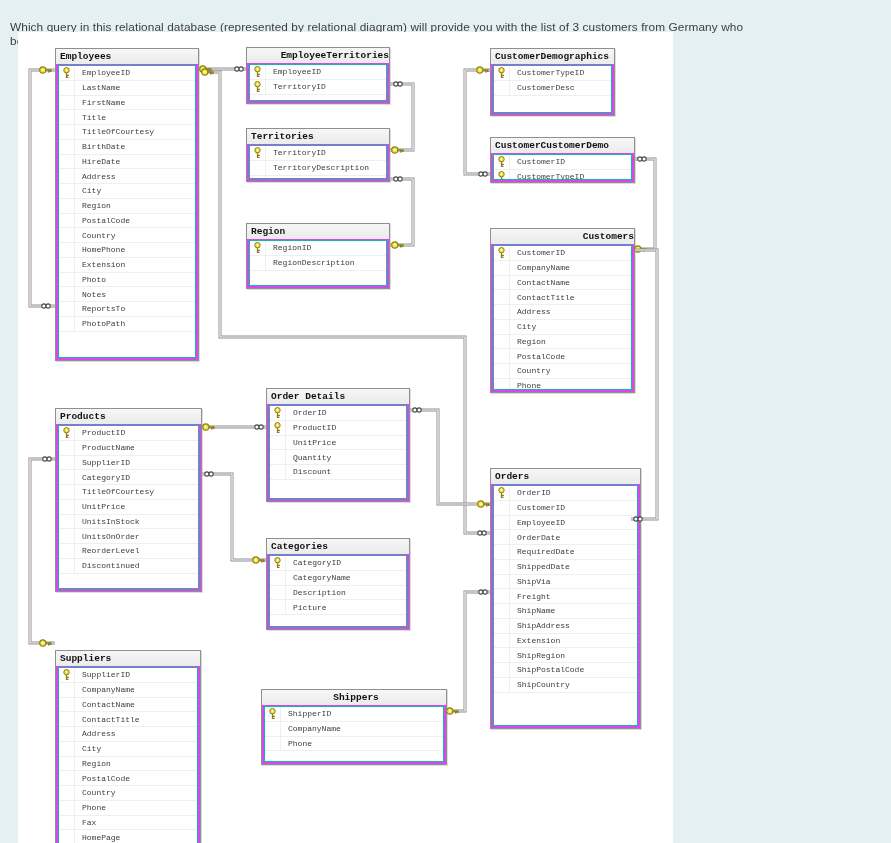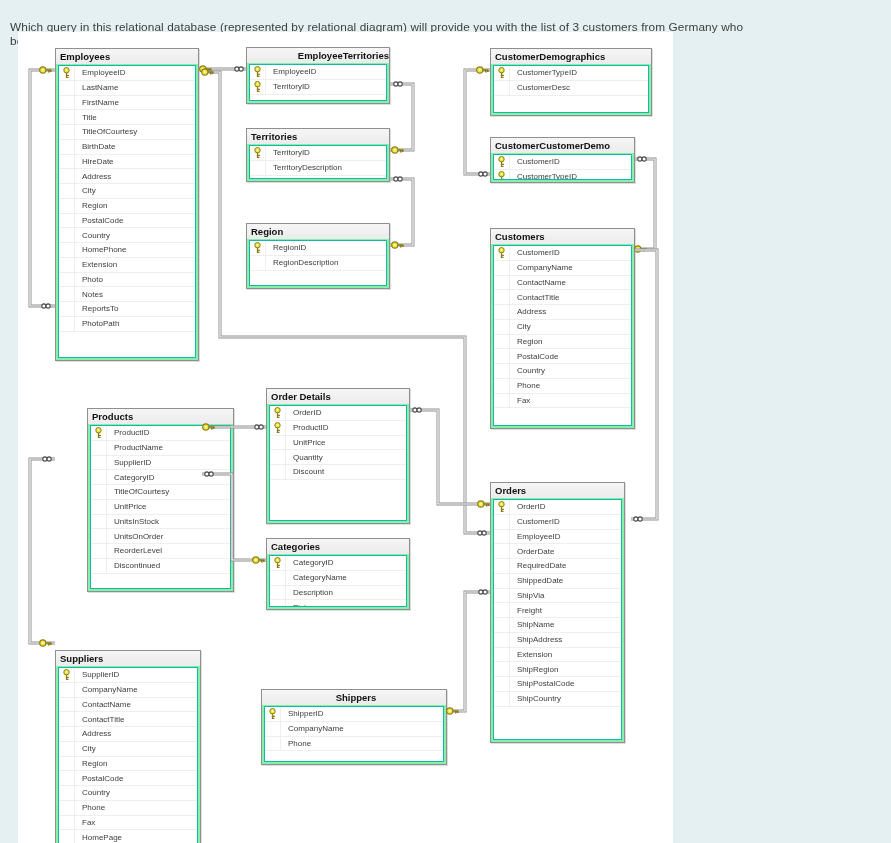--- a/index.html
+++ b/index.html
@@ -13,23 +13,24 @@
     padding:20px 10px 6px 10px;font-size:11.8px;color:var(--text-dark,#3d3d3d);
     letter-spacing:0.1px;
   }
   .question .emph{font-style:italic;}
   .canvas{
     position:absolute;left:18px;top:32px;width:655px;height:811px;
     background:var(--canvas-bg,#ffffff);
   }
   #wires{position:absolute;left:0;top:0;width:891px;height:843px;pointer-events:none;}
   .tbl{
-    position:absolute;box-sizing:border-box;background:#86efac;
+    position:absolute;box-sizing:border-box;background:#d946ef;
     border:1px solid var(--table-border,#8f8f8f);
     box-shadow:1px 1px 0 rgba(120,120,120,.25);
+    font-family:Liberation Mono, monospace;
   }
   .tbl-header{
     height:15px;line-height:15px;padding-left:4px;
     font-size:9.5px;font-weight:bold;color:#111;
     background:linear-gradient(var(--header-bg,#f6f6f6),#ebebeb);
     white-space:nowrap;overflow:hidden;
   }
   .tbl-body{
     position:absolute;left:2px;right:2px;top:16px;bottom:2px;
     border:1px solid #14b8a6;overflow:hidden;background:#fff;
@@ -195,21 +196,21 @@
             </svg>
           </span>
           <span class="fname">RegionID</span>
         </div>
         <div class="frow">
           <span class="kcell"></span>
           <span class="fname">RegionDescription</span>
         </div>
       </div>
   </div>
-    <div class="tbl" style="left: 472px; top: 16px; width: 162px; height: 68px;">
+    <div class="tbl" style="left: 472px; top: 16px; width: 125px; height: 68px;">
     <div class="tbl-header">CustomerDemographics</div>
     <div class="tbl-body">
         <div class="frow">
           <span class="kcell">
             <svg width="9" height="12" viewBox="0 0 9 12">
               <circle cx="4.5" cy="3.2" r="2.7" fill="#f2e43c" stroke="#8a7d15" stroke-width="1"></circle>
               <circle cx="4.5" cy="3" r="0.9" fill="#fffbe0"></circle>
               <path d="M4.5 5.8 L4.5 11 M4.5 8.3 L6.9 8.3 M4.5 10.4 L6.5 10.4" stroke="#8a7d15" stroke-width="1.3" fill="none"></path>
             </svg>
           </span>
@@ -239,21 +240,21 @@
             <svg width="9" height="12" viewBox="0 0 9 12">
               <circle cx="4.5" cy="3.2" r="2.7" fill="#f2e43c" stroke="#8a7d15" stroke-width="1"></circle>
               <circle cx="4.5" cy="3" r="0.9" fill="#fffbe0"></circle>
               <path d="M4.5 5.8 L4.5 11 M4.5 8.3 L6.9 8.3 M4.5 10.4 L6.5 10.4" stroke="#8a7d15" stroke-width="1.3" fill="none"></path>
             </svg>
           </span>
           <span class="fname">CustomerTypeID</span>
         </div>
       </div>
   </div>
-    <div class="tbl" style="left: 472px; top: 196px; width: 145px; height: 201px;">
+    <div class="tbl" style="left: 472px; top: 196px; width: 145px; height: 165px; text-align: right;">
     <div class="tbl-header">Customers</div>
     <div class="tbl-body">
         <div class="frow">
           <span class="kcell">
             <svg width="9" height="12" viewBox="0 0 9 12">
               <circle cx="4.5" cy="3.2" r="2.7" fill="#f2e43c" stroke="#8a7d15" stroke-width="1"></circle>
               <circle cx="4.5" cy="3" r="0.9" fill="#fffbe0"></circle>
               <path d="M4.5 5.8 L4.5 11 M4.5 8.3 L6.9 8.3 M4.5 10.4 L6.5 10.4" stroke="#8a7d15" stroke-width="1.3" fill="none"></path>
             </svg>
           </span>
@@ -294,21 +295,21 @@
         <div class="frow">
           <span class="kcell"></span>
           <span class="fname">Phone</span>
         </div>
         <div class="frow">
           <span class="kcell"></span>
           <span class="fname">Fax</span>
         </div>
       </div>
   </div>
-    <div class="tbl" style="left: 248px; top: 356px; width: 144px; height: 136px;">
+    <div class="tbl" style="left: 248px; top: 356px; width: 144px; height: 114px;">
     <div class="tbl-header">Order Details</div>
     <div class="tbl-body">
         <div class="frow">
           <span class="kcell">
             <svg width="9" height="12" viewBox="0 0 9 12">
               <circle cx="4.5" cy="3.2" r="2.7" fill="#f2e43c" stroke="#8a7d15" stroke-width="1"></circle>
               <circle cx="4.5" cy="3" r="0.9" fill="#fffbe0"></circle>
               <path d="M4.5 5.8 L4.5 11 M4.5 8.3 L6.9 8.3 M4.5 10.4 L6.5 10.4" stroke="#8a7d15" stroke-width="1.3" fill="none"></path>
             </svg>
           </span>
@@ -331,21 +332,21 @@
         <div class="frow">
           <span class="kcell"></span>
           <span class="fname">Quantity</span>
         </div>
         <div class="frow">
           <span class="kcell"></span>
           <span class="fname">Discount</span>
         </div>
       </div>
   </div>
-    <div class="tbl" style="left: 37px; top: 376px; width: 147px; height: 184px; margin-left: 32px;">
+    <div class="tbl" style="left: 37px; top: 376px; width: 147px; height: 184px;">
     <div class="tbl-header">Products</div>
     <div class="tbl-body">
         <div class="frow">
           <span class="kcell">
             <svg width="9" height="12" viewBox="0 0 9 12">
               <circle cx="4.5" cy="3.2" r="2.7" fill="#f2e43c" stroke="#8a7d15" stroke-width="1"></circle>
               <circle cx="4.5" cy="3" r="0.9" fill="#fffbe0"></circle>
               <path d="M4.5 5.8 L4.5 11 M4.5 8.3 L6.9 8.3 M4.5 10.4 L6.5 10.4" stroke="#8a7d15" stroke-width="1.3" fill="none"></path>
             </svg>
           </span>
@@ -382,21 +383,21 @@
         <div class="frow">
           <span class="kcell"></span>
           <span class="fname">ReorderLevel</span>
         </div>
         <div class="frow">
           <span class="kcell"></span>
           <span class="fname">Discontinued</span>
         </div>
       </div>
   </div>
-    <div class="tbl" style="left: 472px; top: 450px; width: 135px; height: 261px;">
+    <div class="tbl" style="left: 472px; top: 436px; width: 151px; height: 261px;">
     <div class="tbl-header">Orders</div>
     <div class="tbl-body">
         <div class="frow">
           <span class="kcell">
             <svg width="9" height="12" viewBox="0 0 9 12">
               <circle cx="4.5" cy="3.2" r="2.7" fill="#f2e43c" stroke="#8a7d15" stroke-width="1"></circle>
               <circle cx="4.5" cy="3" r="0.9" fill="#fffbe0"></circle>
               <path d="M4.5 5.8 L4.5 11 M4.5 8.3 L6.9 8.3 M4.5 10.4 L6.5 10.4" stroke="#8a7d15" stroke-width="1.3" fill="none"></path>
             </svg>
           </span>
@@ -449,21 +450,21 @@
         <div class="frow">
           <span class="kcell"></span>
           <span class="fname">ShipPostalCode</span>
         </div>
         <div class="frow">
           <span class="kcell"></span>
           <span class="fname">ShipCountry</span>
         </div>
       </div>
   </div>
-    <div class="tbl" style="left: 248px; top: 506px; width: 144px; height: 72px;">
+    <div class="tbl" style="left: 248px; top: 506px; width: 144px; height: 92px;">
     <div class="tbl-header">Categories</div>
     <div class="tbl-body">
         <div class="frow">
           <span class="kcell">
             <svg width="9" height="12" viewBox="0 0 9 12">
               <circle cx="4.5" cy="3.2" r="2.7" fill="#f2e43c" stroke="#8a7d15" stroke-width="1"></circle>
               <circle cx="4.5" cy="3" r="0.9" fill="#fffbe0"></circle>
               <path d="M4.5 5.8 L4.5 11 M4.5 8.3 L6.9 8.3 M4.5 10.4 L6.5 10.4" stroke="#8a7d15" stroke-width="1.3" fill="none"></path>
             </svg>
           </span>

